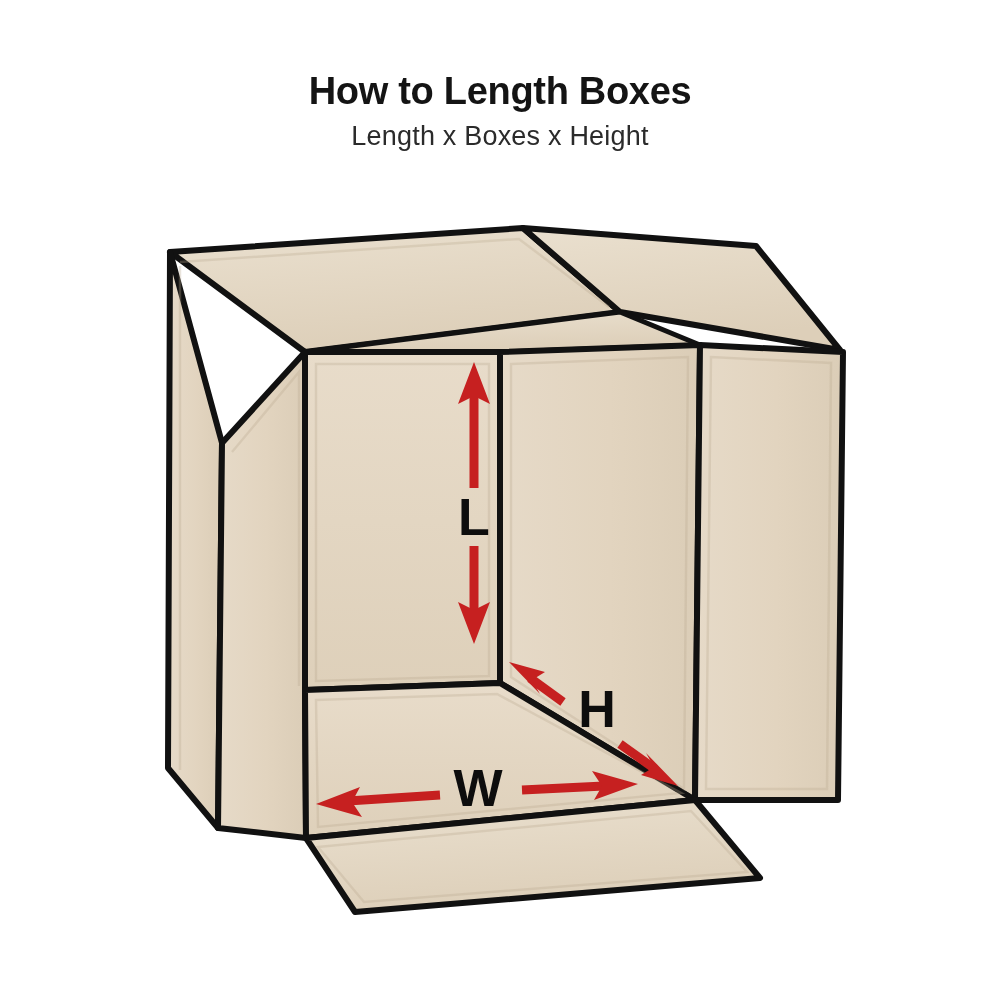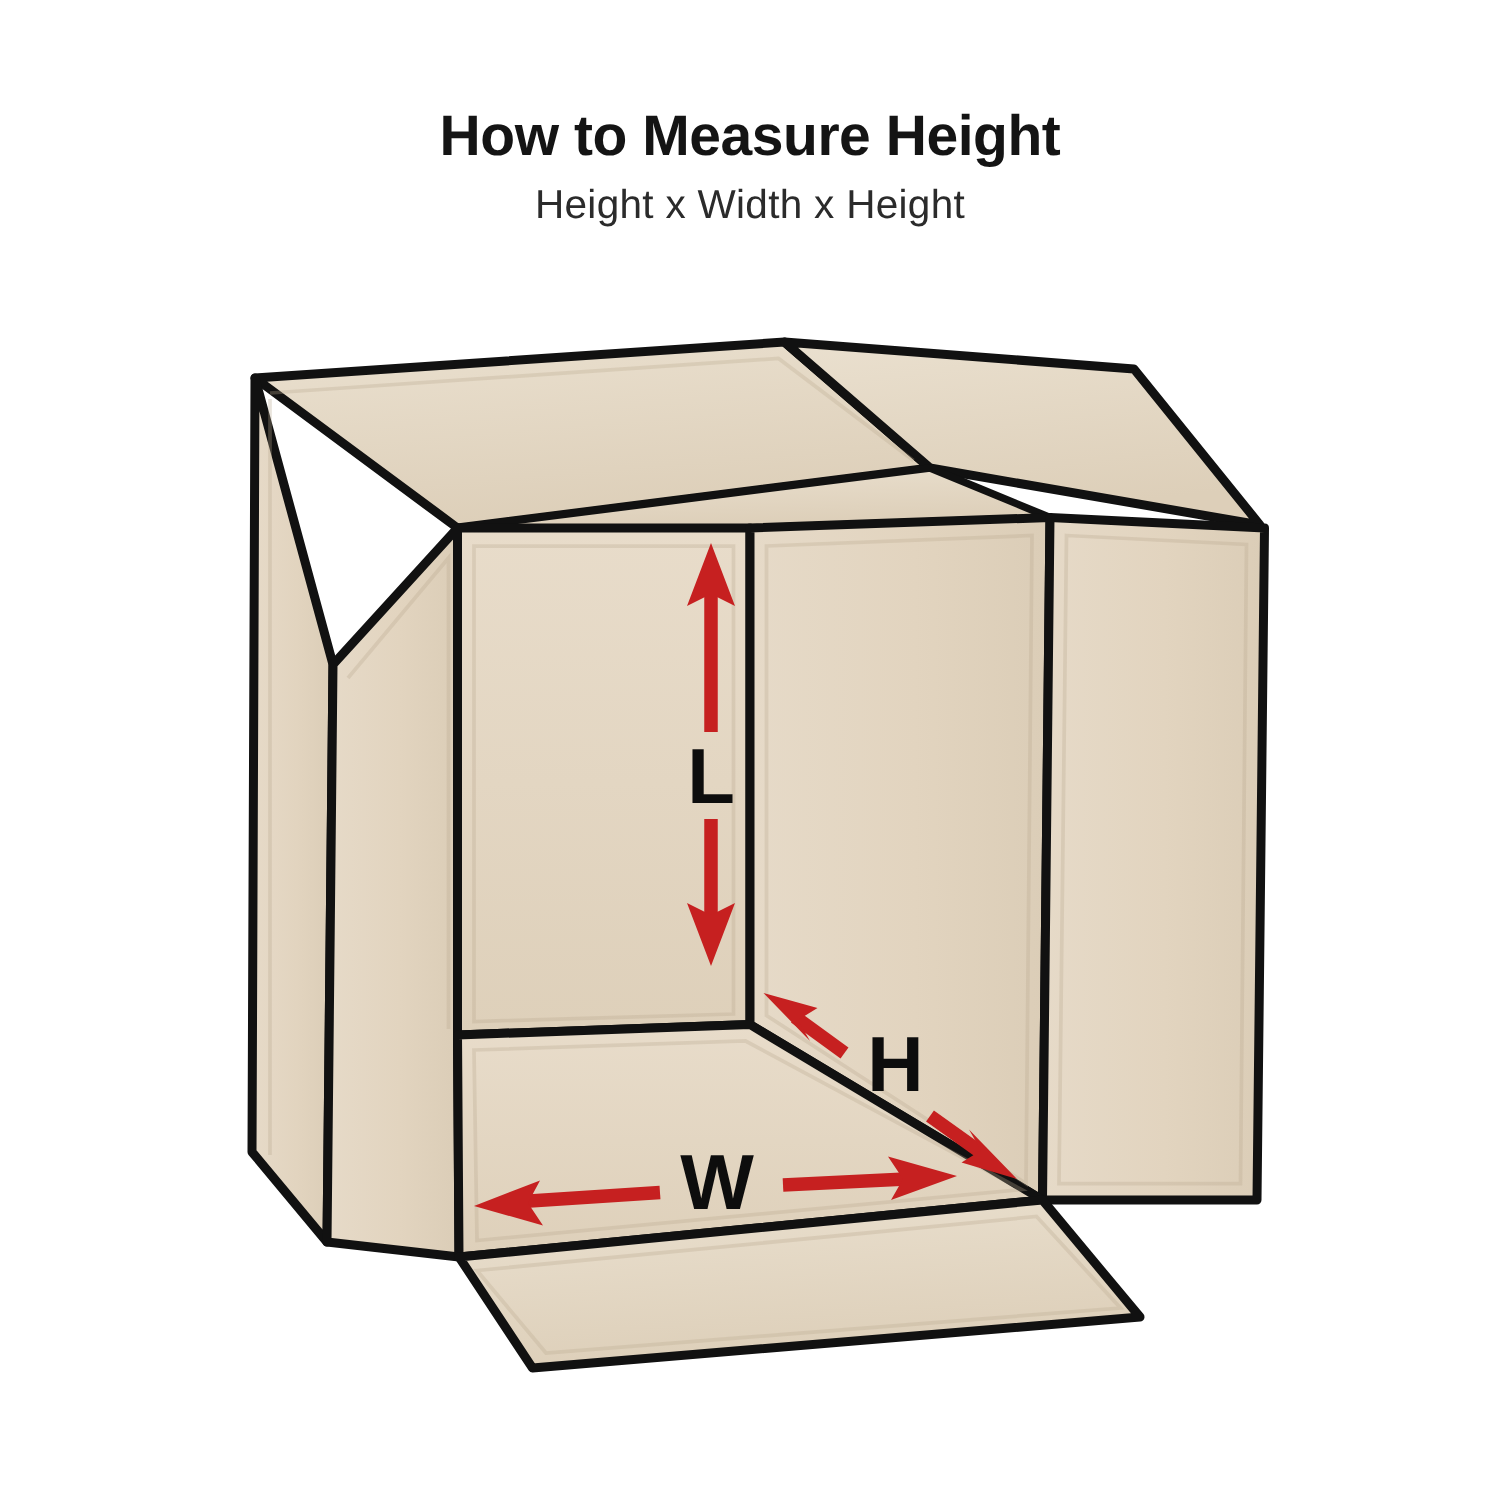--- a/index.html
+++ b/index.html
@@ -61,22 +61,22 @@
     font-size: 52px;
     fill: #0d0d0d;
   }
 </style>
 </head>
 <body>
 
 <div id="page">
 
   <div class="heading-block">
-    <div id="main-title">How to Measure Height</div>
-    <div id="subtitle">Height x Width x Height</div>
+    <div id="main-title">How to Length Boxes</div>
+    <div id="subtitle">Length x Boxes x Height</div>
   </div>
 
   <div id="diagram-wrap">
     <svg width="1000" height="1000" viewBox="0 0 1000 1000" xmlns="http://www.w3.org/2000/svg">
 
       <defs>
         <linearGradient id="panelGradV" x1="0" y1="0" x2="1" y2="0">
           <stop offset="0%" stop-color="#e6dac8"></stop>
           <stop offset="55%" stop-color="#e2d4bf"></stop>
           <stop offset="100%" stop-color="#dbcdb7"></stop>

